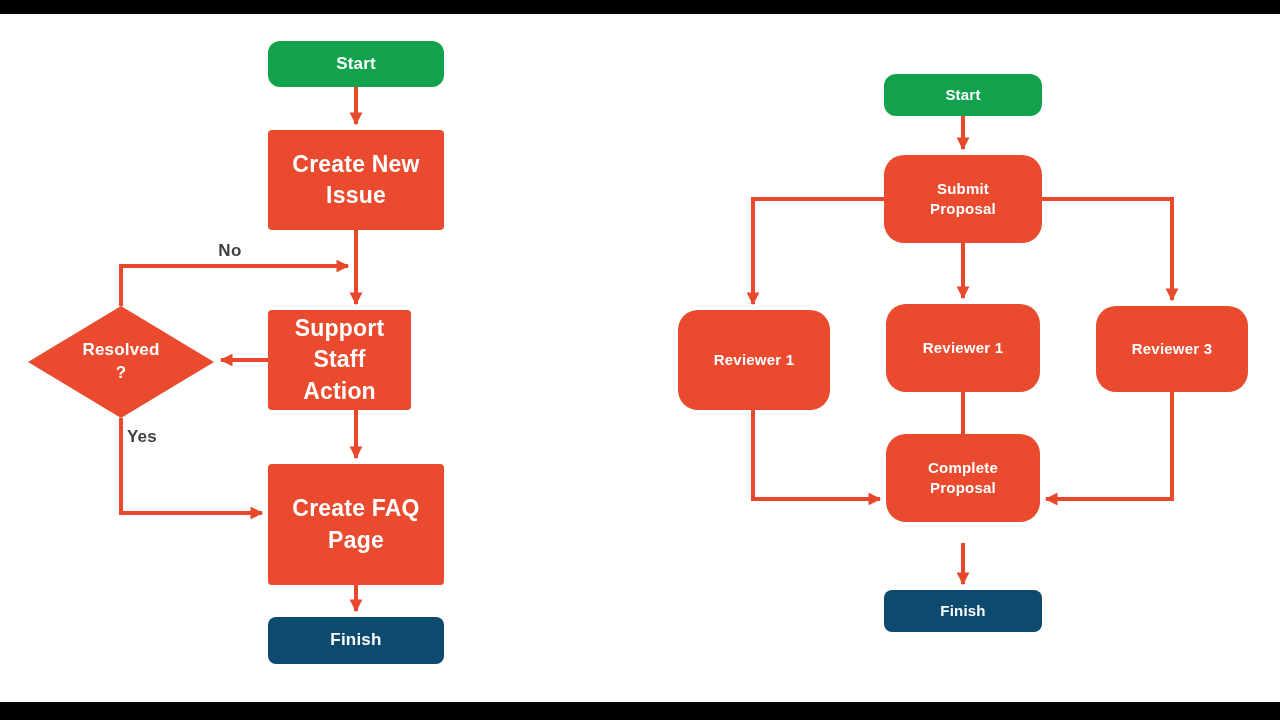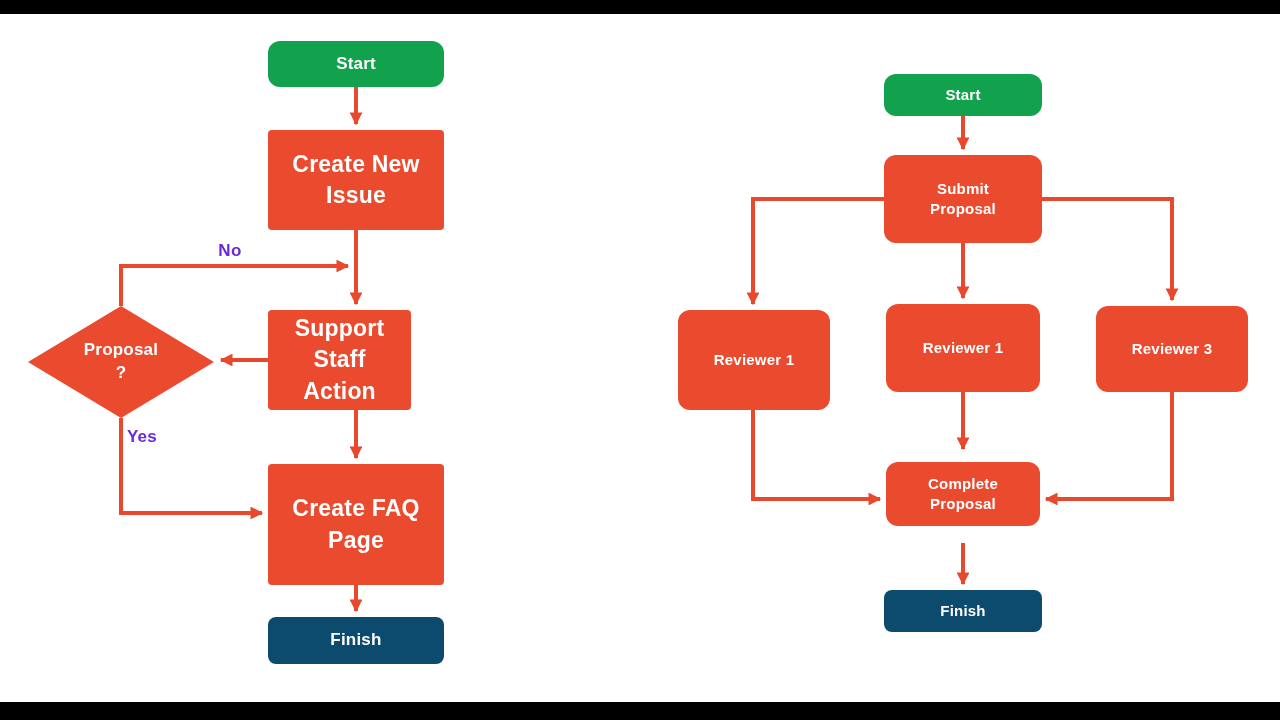--- a/index.html
+++ b/index.html
@@ -14,27 +14,27 @@
   .node{
     position:absolute;display:flex;align-items:center;justify-content:center;
     text-align:center;color:#fff;font-weight:700;letter-spacing:.2px;line-height:1.35;
     box-sizing:border-box;
   }
   .node .node-label{display:block;}
   .type-start{background:#12A14D;border-radius:12px;font-size:17px;}
   .type-process{background:#EA4A2E;border-radius:4px;font-size:23px;padding:0 20px;}
   .type-finish{background:#0c4a6e;border-radius:8px;font-size:17px;}
   .right .type-start,.right .type-finish{font-size:15px;}
-  .right .type-process{font-size:15px;border-radius:12px;padding:0 22px;}
+  .right .type-process{font-size:15px;border-radius:20px;padding:0 22px;}
   .type-decision{
     background:#EA4A2E;font-size:17px;flex-direction:column;
     clip-path:polygon(50% 0,100% 50%,50% 100%,0 50%);
   }
   .edge-label{
-    position:absolute;color:#6d28d9;font-size:17px;font-weight:700;
+    position:absolute;color:#404040;font-size:17px;font-weight:700;
     text-align:center;letter-spacing:.3px;
   }
 </style>
 </head>
 <body>
 
 <div class="stage">
 
   <div class="letterbox top"></div>
   <div class="letterbox bottom"></div>
@@ -70,21 +70,21 @@
 
     <div class="node type-start" style="left:268px;top:41px;width:176px;height:46px">
       <span class="node-label">Start</span>
     </div>
 
     <div class="node type-process" style="left:268px;top:130px;width:176px;height:100px">
       <span class="node-label">Create New Issue</span>
     </div>
 
     <div class="node type-decision" style="left:28px;top:306px;width:186px;height:112px">
-      <span class="node-label">Proposal</span>
+      <span class="node-label">Resolved</span>
       <span class="node-label">?</span>
     </div>
 
     <div class="node type-process" style="left:268px;top:310px;width:143px;height:100px">
       <span class="node-label">Support Staff Action</span>
     </div>
 
     <div class="node type-process" style="left:268px;top:464px;width:176px;height:121px">
       <span class="node-label">Create FAQ Page</span>
     </div>
@@ -112,21 +112,21 @@
     </div>
 
     <div class="node type-process" style="left:886px;top:304px;width:154px;height:88px">
       <span class="node-label">Reviewer 1</span>
     </div>
 
     <div class="node type-process" style="left:1096px;top:306px;width:152px;height:86px">
       <span class="node-label">Reviewer 3</span>
     </div>
 
-    <div class="node type-process" style="left:886px;top:462px;width:154px;height:64px">
+    <div class="node type-process" style="left:886px;top:434px;width:154px;height:88px">
       <span class="node-label" style="max-width:100px">Complete Proposal</span>
     </div>
 
     <div class="node type-finish" style="left:884px;top:590px;width:158px;height:42px">
       <span class="node-label">Finish</span>
     </div>
   </div>
 
 </div>
 

